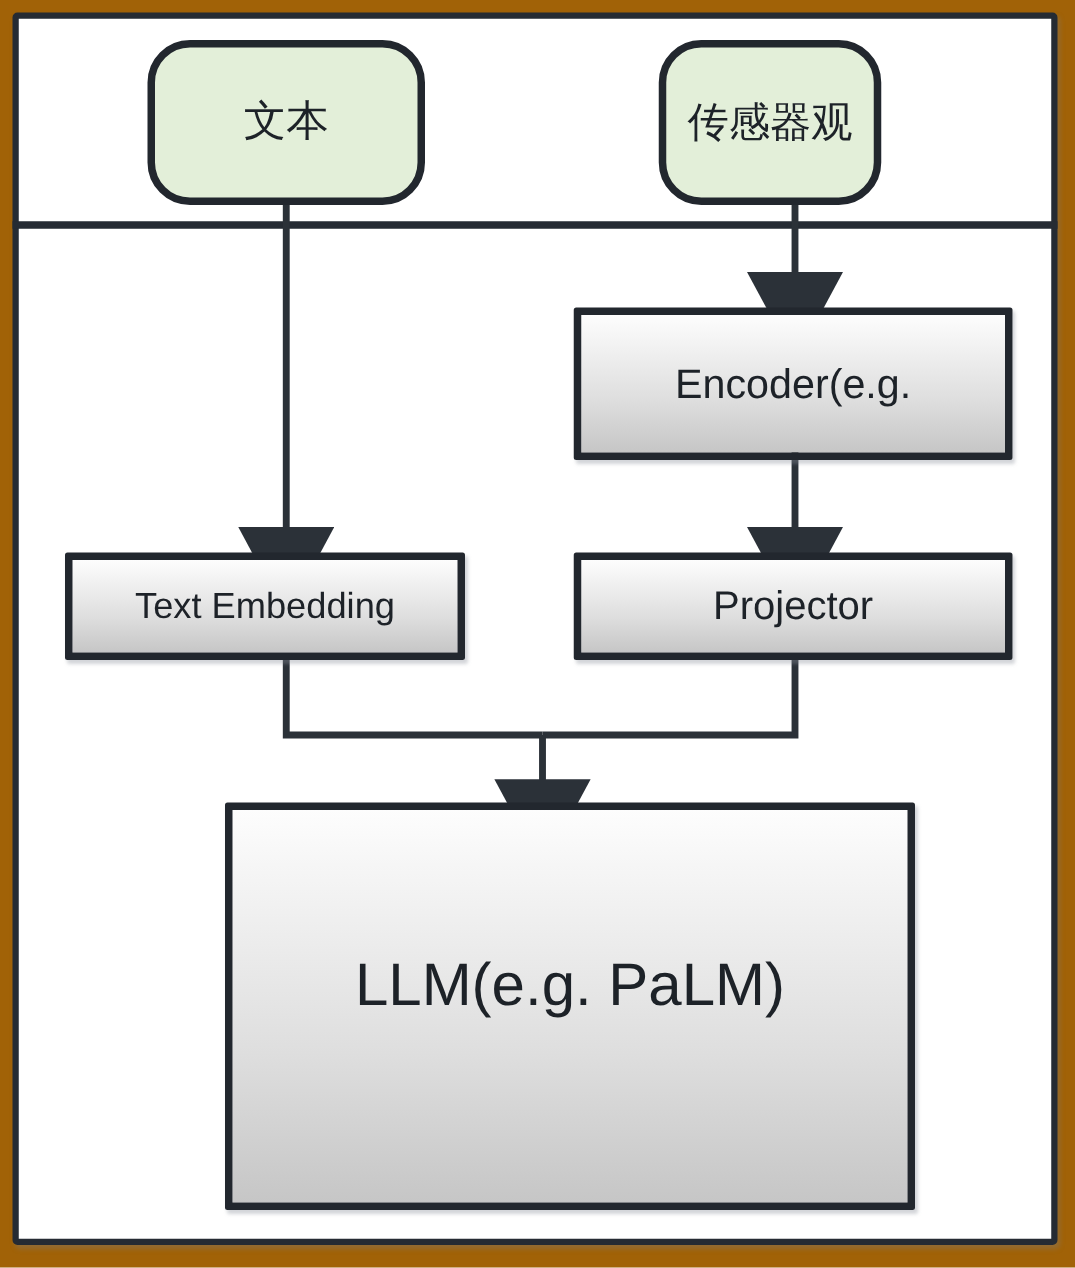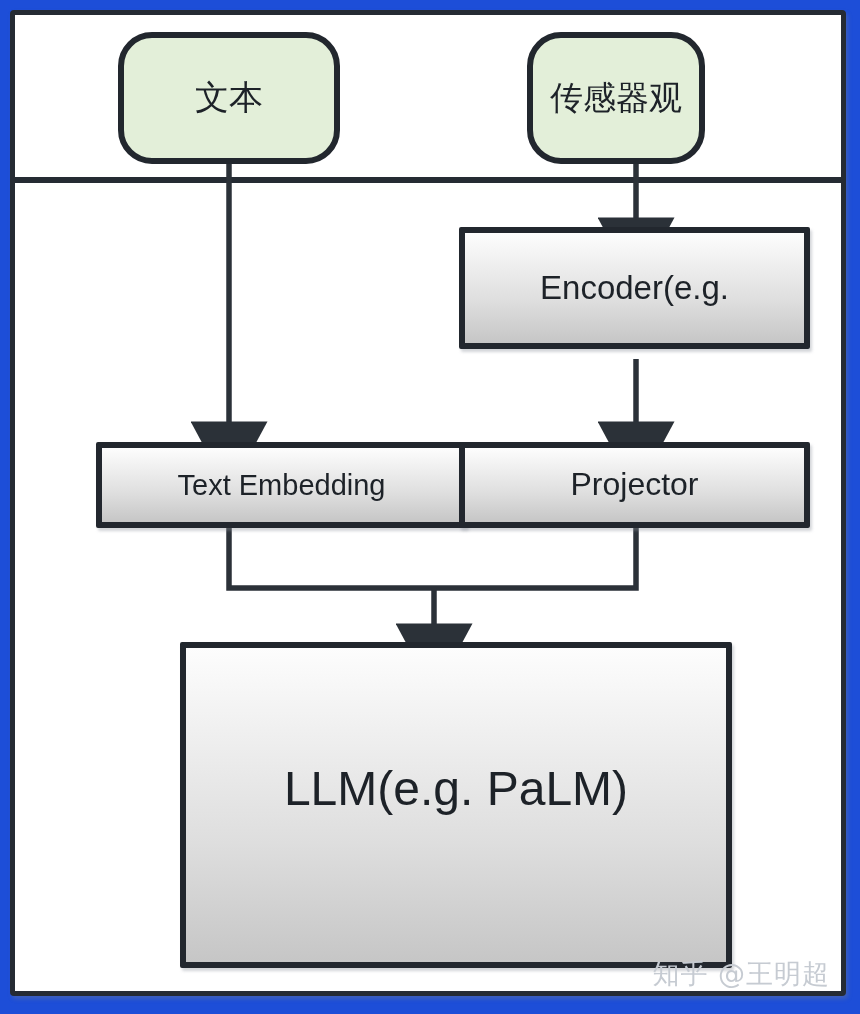--- a/index.html
+++ b/index.html
@@ -11,21 +11,21 @@
     width: 860px;
     height: 1014px;
     font-family: "Liberation Sans", "DejaVu Sans", sans-serif;
     overflow: hidden;
   }
 
   #stage {
     position: relative;
     width: 860px;
     height: 1014px;
-    background: #1d4ed8;
+    background: #a16207;
   }
 
   
   #frame {
     position: absolute;
     left: 10px;
     top: 10px;
     width: 836px;
     height: 986px;
     box-sizing: border-box;
@@ -77,22 +77,22 @@
     background: linear-gradient(to bottom, #fdfdfd 0%, #f2f2f2 22%, #dedede 62%, #c6c6c6 100%);
     border: 6px solid #22272e;
     border-radius: 2px;
     line-height: 1.18;
     box-shadow: 2px 3px 3px rgba(140,145,155,0.38);
   }
 
   
   #node-text        { left: 118px; top: 32px;  width: 222px; height: 132px; font-size: 34px; }
   #node-sensor      { left: 527px; top: 32px;  width: 178px; height: 132px; font-size: 33px; }
-  #node-encoder     { left: 459px; top: 227px; width: 351px; height: 122px; font-size: 33px; }
-  #node-text-embed  { left: 52px;  top: 442px; width: 371px; height: 86px;  font-size: 29px; margin-left: 44px; }
+  #node-encoder     { left: 459px; top: 246px; width: 351px; height: 122px; font-size: 33px; }
+  #node-text-embed  { left: 52px;  top: 442px; width: 320px; height: 86px;  font-size: 29px; }
   #node-projector   { left: 459px; top: 442px; width: 351px; height: 86px;  font-size: 32px; }
   #node-llm         { left: 180px; top: 642px; width: 552px; height: 326px; font-size: 48px; }
 
   #node-llm .llm-label {
     position: relative;
     top: -16px;
   }
 
   
   #watermark {
@@ -155,15 +155,14 @@
   </div>
 
   <div class="node gray" id="node-projector">
     <span>Projector</span>
   </div>
 
   <div class="node gray" id="node-llm">
     <span class="llm-label">LLM(e.g. PaLM)</span>
   </div>
 
-  <div id="watermark">知乎 @王明超</div>
 
 </div>
 
 </body></html>

